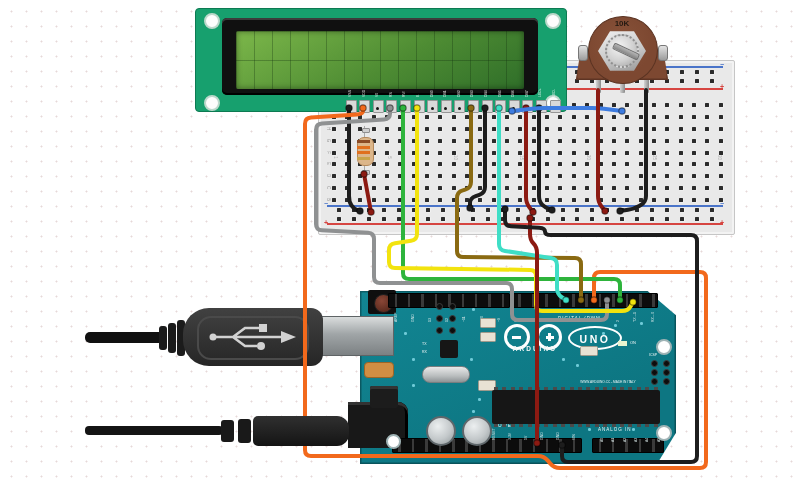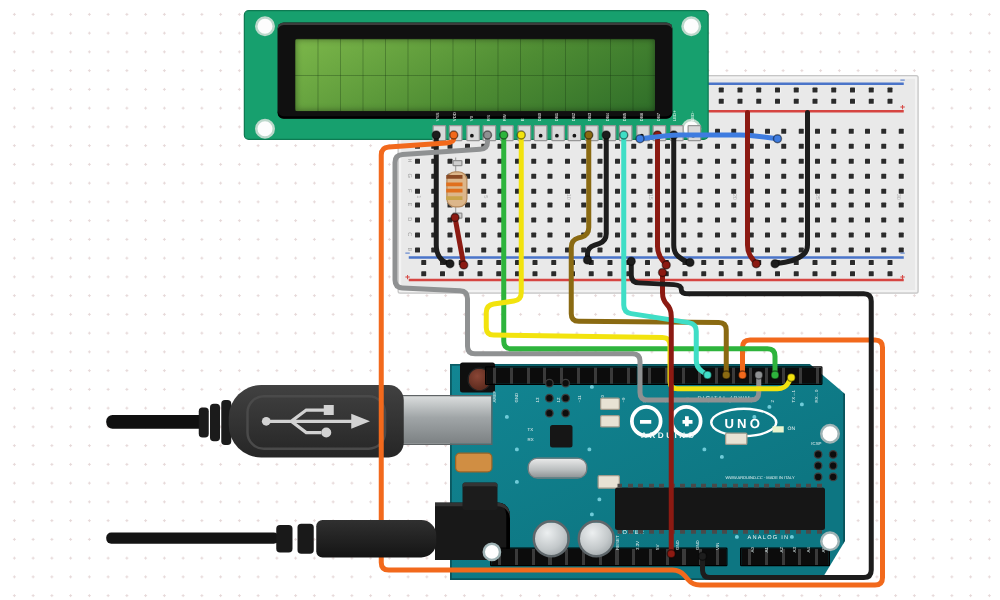--- a/index.html
+++ b/index.html
@@ -606,20 +606,36 @@
           <div style="position: absolute; left: 2.6px; top: 5.5px; width: 3px; height: 3px; background: rgb(21, 21, 21); border-radius: 50%;"></div>
         </div>
         <div class="lcd-pinlabel" style="left: 336.4px;">LED+</div>
         <div class="lcd-pin" style="left: 353.5px;">
           <div style="position: absolute; left: 2.6px; top: 5.5px; width: 3px; height: 3px; background: rgb(21, 21, 21); border-radius: 50%;"></div>
         </div>
         <div class="lcd-pinlabel" style="left: 350px;">LED-</div>
       </div>
   </div>
 
+  <div id="pot" class="abs">
+    <div class="pad" style="left:19px"></div>
+    <div class="pad" style="left:43px"></div>
+    <div class="pad" style="left:67px"></div>
+    <div class="leg" style="left:23.5px"></div>
+    <div class="leg" style="left:47.5px"></div>
+    <div class="leg" style="left:71.5px"></div>
+    <div class="base"></div>
+    <div class="screw" style="left:6px"></div>
+    <div class="screw" style="left:86px"></div>
+    <div class="body-circle"></div>
+    <div class="knob-hex"></div>
+    <div class="knob-inner"></div>
+    <div class="slot"></div>
+    <div class="pot-label">10K</div>
+  </div>
 
   <div id="arduino" class="abs">
     <div id="pcb"></div>
     <div id="vias">
         <div class="via" style="left: 22px; top: 32px;"></div>
         <div class="via" style="left: 28px; top: 60px;"></div>
         <div class="via" style="left: 52px; top: 44px;"></div>
         <div class="via" style="left: 60px; top: 70px;"></div>
         <div class="via" style="left: 120px; top: 20px;"></div>
         <div class="via" style="left: 118px; top: 70px;"></div>

